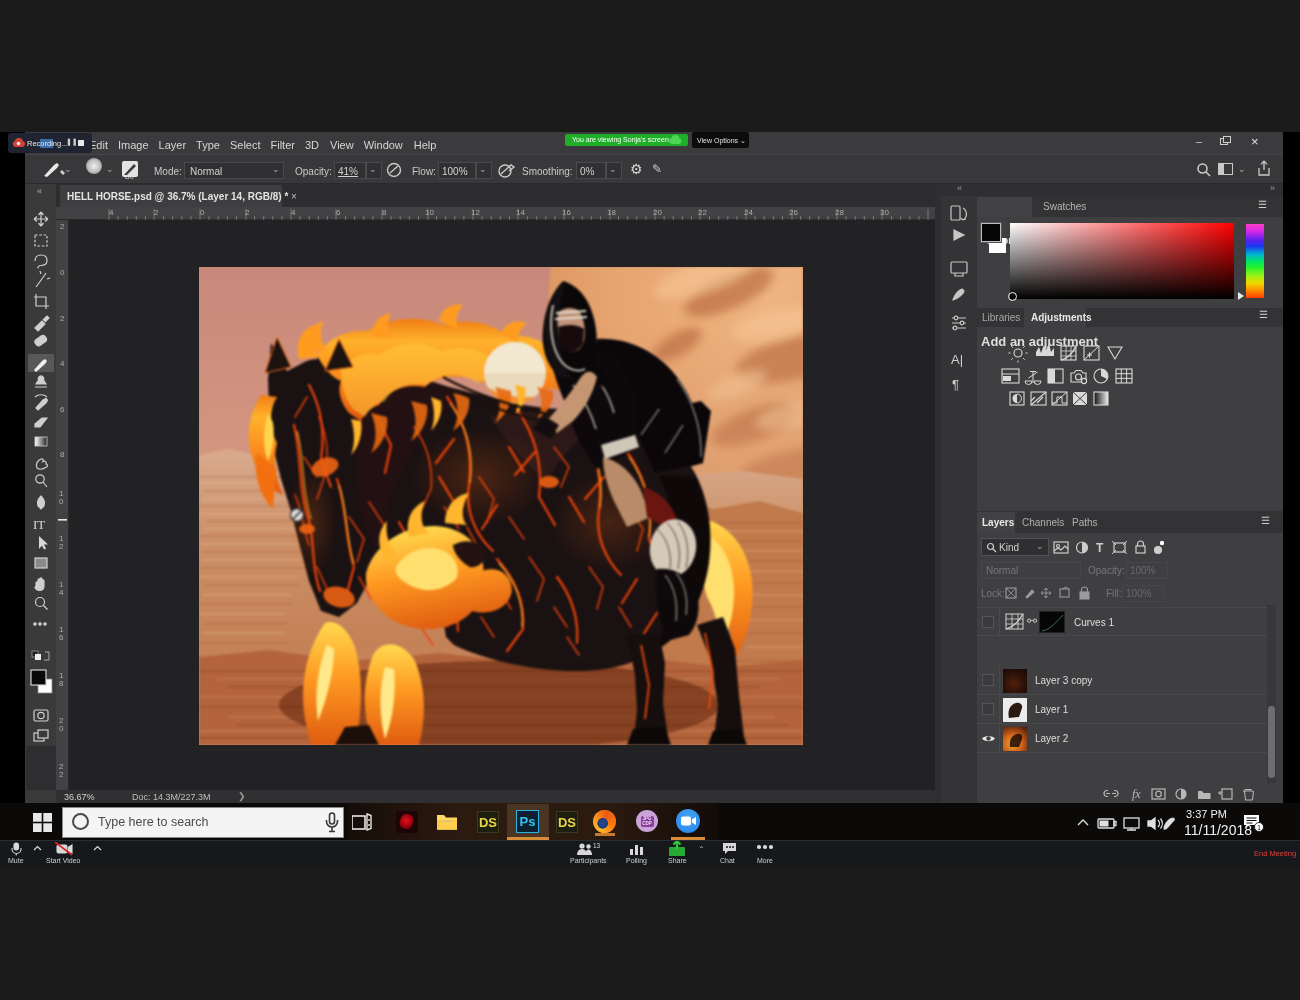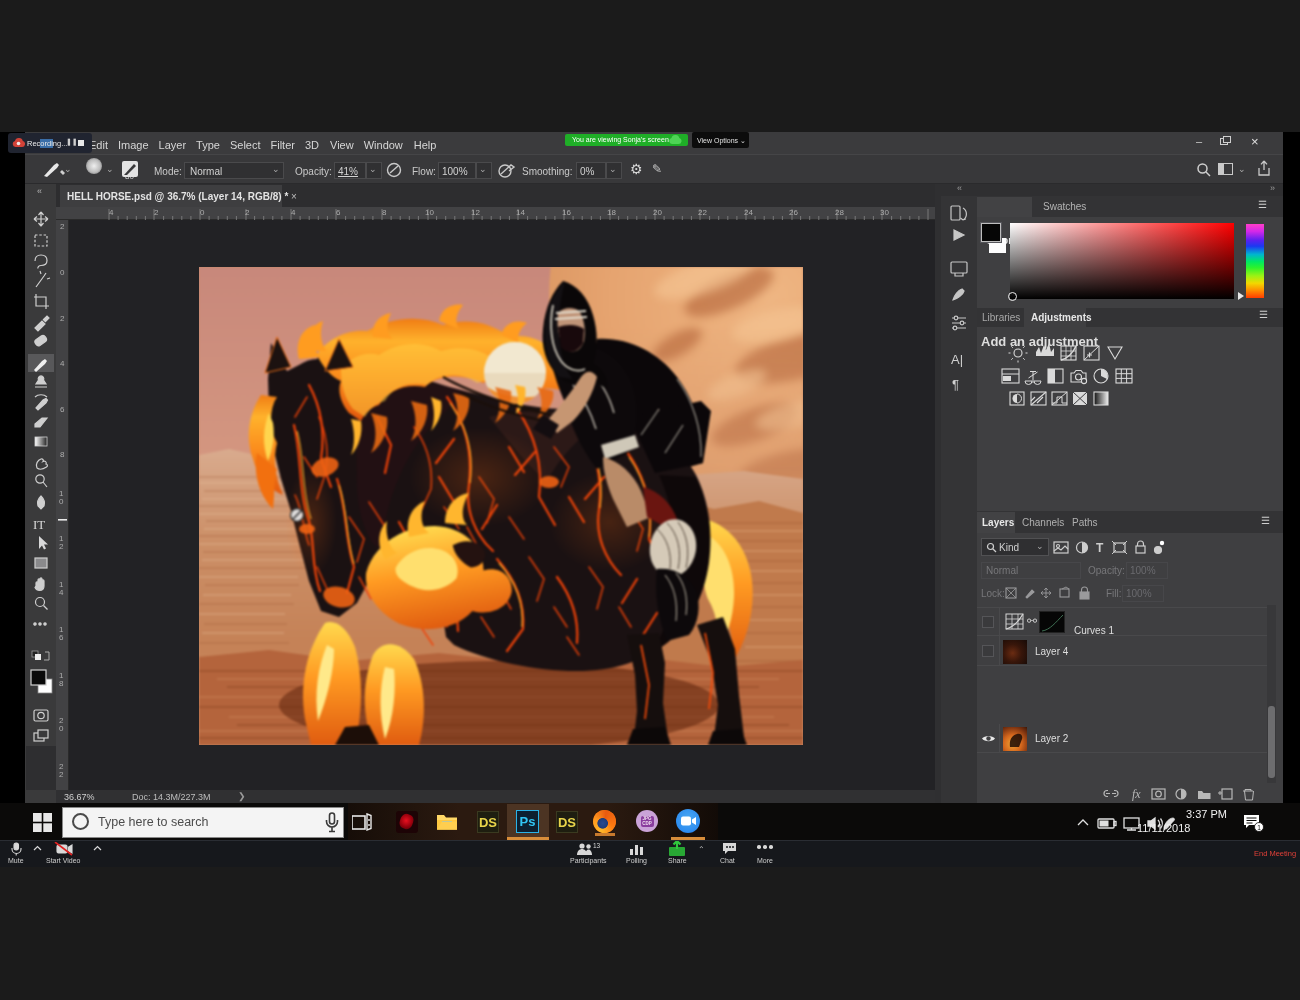--- a/index.html
+++ b/index.html
@@ -664,27 +664,37 @@
           <rect x="1" y="1" width="17" height="15" fill="none" stroke="#d5d5d5"></rect>
           <path d="M1 6 h17 M1 11 h17 M7 1 v15 M13 1 v15" stroke="#d5d5d5" stroke-width="0.8"></path>
           <path d="M1 16 c7 -2 13 -8 17 -15" stroke="#d5d5d5" fill="none" stroke-width="1.2"></path>
         </svg>
       <text style="position:absolute;left:50px;top:6px;font-size:12px;color:#c8c8c8;font-family:'Liberation Sans';">⚯</text>
       <div style="position:absolute;left:62px;top:3px;width:26px;height:22px;background:#060606;border:1px solid #222;">
         <svg width="26" height="22" viewBox="0 0 26 22">
             <path d="M2 19 C10 18 16 10 23 3" stroke="#3e6e52" fill="none" stroke-width="1"></path>
           </svg>
       </div>
-      <div class="lname" style="left:97px;margin-top:8px;">Curves 1</div>
+      <div class="lname" style="left:97px;">Curves 1</div>
     </div>
-    <div class="lrow" style="top:32px;">
+    <div class="lrow" style="top:61px;">
       <div class="lcheck"></div>
         <div class="ldiv"></div>
-      <div class="lthumb" style="background:radial-gradient(circle at 40% 55%, #6b2c12 0%, #38160a 45%, #160a06 100%);"></div>
-      <div class="lname">Layer 4</div>
+      <div class="lthumb" style="background:radial-gradient(circle at 45% 60%, #51200e 0%, #2b1008 55%, #140805 100%);"></div>
+      <div class="lname">Layer 3 copy</div>
+    </div>
+    <div class="lrow" style="top:90px;">
+      <div class="lcheck"></div>
+        <div class="ldiv"></div>
+      <div class="lthumb" style="background:#ececec;">
+        <svg width="24" height="24" viewBox="0 0 24 24">
+            <path d="M6 20 C4 12 8 6 13 5 c4 -1 7 2 6 5 l-3 9 z" fill="#2a1a12"></path>
+          </svg>
+      </div>
+      <div class="lname">Layer 1</div>
     </div>
     <div class="lrow" style="top:119px;">
       <svg style="position:absolute;left:4px;top:9px;" width="15" height="11" viewBox="0 0 15 11">
           <path d="M1 5.5 C3.5 2 11.5 2 14 5.5 C11.5 9 3.5 9 1 5.5 Z" fill="#e8e8e8"></path>
           <circle cx="7.5" cy="5.5" r="2.2" fill="#3f3f41"></circle>
         </svg>
       <div class="ldiv"></div>
       <div class="lthumb" style="background:radial-gradient(circle at 40% 70%, #f0a435 0%, #d4671d 40%, #7e3410 75%, #3c1708 100%);">
         <svg width="24" height="24" viewBox="0 0 24 24">
             <path d="M7 20 C6 13 9 8 14 7 c4 -1 6 2 5 5 l-3 8 z" fill="#1c0d06" opacity="0.85"></path>
@@ -776,21 +786,21 @@
         <rect x="38" y="6.5" width="2" height="4"></rect>
         <rect x="23.5" y="5.5" width="9" height="6" fill="#e0e0e0" stroke="none"></rect>
       <rect x="48" y="3" width="15" height="10"></rect>
         <path d="M51 15 h9 M55.5 13 v2"></path>
       <path d="M72 6 v5 h3 l4 3 V3 l-4 3 z" fill="#e0e0e0"></path>
         <path d="M82 5 a5 5 0 0 1 0 7 M84.5 3.5 a8 8 0 0 1 0 10"></path>
       <path d="M88 12 c2 -6 6 -9 9 -9 c1.5 0 2 1.5 1 2.5 c-3 3 -6 7 -7 8 l-3 1 z" fill="#e0e0e0" stroke-width="0.8"></path>
     </g>
   </svg>
   <div class="abs txt" style="left:1186px;top:808px;font-size:11px;color:#f0f0f0;">3:37 PM</div>
-  <div class="abs txt" style="left:1137px;top:822px;font-size:11px;color:#f0f0f0;text-align:right;">11/11/2018</div>
+  <div class="abs txt" style="left:1184px;top:822px;font-size:14px;color:#f0f0f0;text-align:right;">11/11/2018</div>
   <svg class="abs" style="left:1243px;top:814px;" width="22" height="18" viewBox="0 0 22 18">
     <path d="M1 1 h15 v10 h-10 l-3 3 v-3 h-2 z" fill="#fff"></path>
     <path d="M3.5 4 h10 M3.5 6.5 h10 M3.5 9 h6" stroke="#0b0a09" stroke-width="1"></path>
     <circle cx="16" cy="13" r="4.5" fill="#fff" stroke="#0b0a09" stroke-width="0.8"></circle>
     <text x="14.2" y="16" font-size="6.5" fill="#111" font-family="Liberation Sans">1</text>
   </svg>
 
   <div class="abs" id="zoombar" style="left:0;top:840px;width:1300px;height:27px;background:#16181c;border-top:1px solid #2a2d33;"></div>
   <style>
     .zlab { position:absolute; font-size:7px; color:#cdcdcd; font-family:"Liberation Sans"; white-space:nowrap; }

